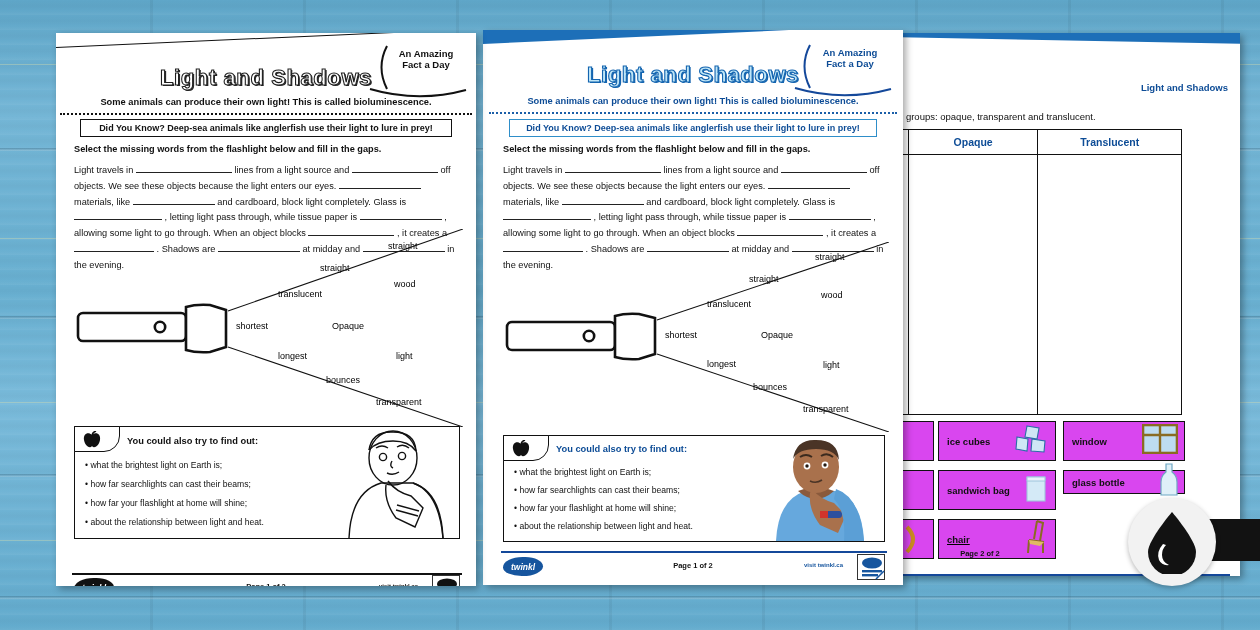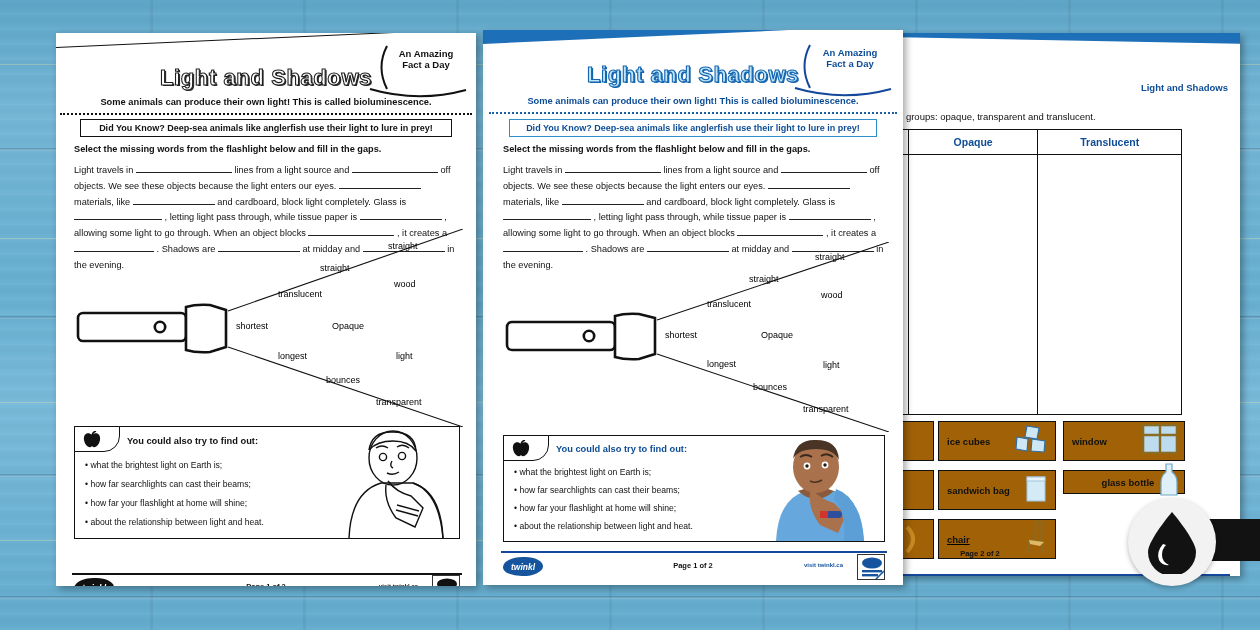--- a/index.html
+++ b/index.html
@@ -150,21 +150,21 @@
   .p2-intro { position: absolute; }
   .sortTable { position: absolute; border-collapse: collapse; }
   .sortTable td, .sortTable th {
     border: 1.4px solid #111;
     font-weight: bold; color: #0d4c96;
     text-align: center;
   }
   .card {
     position: absolute;
     border: 1.3px solid #111;
-    background: #a16207;
+    background: #d946ef;
     display: flex; align-items: center;
   }
   .card .lbl { padding-left: 8px; font-weight: bold; color: #111; white-space: nowrap; }
   .card .pic { position: absolute; right: 6px; top: 50%; transform: translateY(-50%); }
 
   
   .watermark { position: absolute; }
   .wm-bar {
     position: absolute;
     background: #121212;
@@ -251,21 +251,21 @@
 
       <div class="card" style="left:38px; top:437px; width:118px; height:40px;">
         <span class="lbl" style="font-size:9.5px">sandwich bag</span>
         <span class="pic">
           <svg width="26" height="30" viewBox="0 0 26 30">
             <rect x="4" y="4" width="18" height="24" fill="#d4eaf7" stroke="#9ec4dc" stroke-width="1.1"></rect>
             <path d="M4 4 L22 4 L22 8 L4 8 Z" fill="#e9f4fb" stroke="#9ec4dc" stroke-width="1"></path>
           </svg>
         </span>
       </div>
-      <div class="card" style="left:163px; top:437px; width:122px; height:24px;justify-content:center;">
+      <div class="card" style="left:163px; top:437px; width:122px; height:24px;">
         <span class="lbl" style="font-size:9.5px">glass bottle</span>
         <span class="pic">
           <svg width="18" height="34" viewBox="0 0 18 34">
             <path d="M6 1 L12 1 L12 9 Q17 13 17 19 L17 32 L1 32 L1 19 Q1 13 6 9 Z" fill="#dff0f8" stroke="#6fa7c4" stroke-width="1.2"></path>
           </svg>
         </span>
       </div>
 
       <div class="card" style="left:38px; top:486px; width:118px; height:40px;text-decoration:underline;">
         <span class="lbl" style="font-size:9.5px">chair</span>

